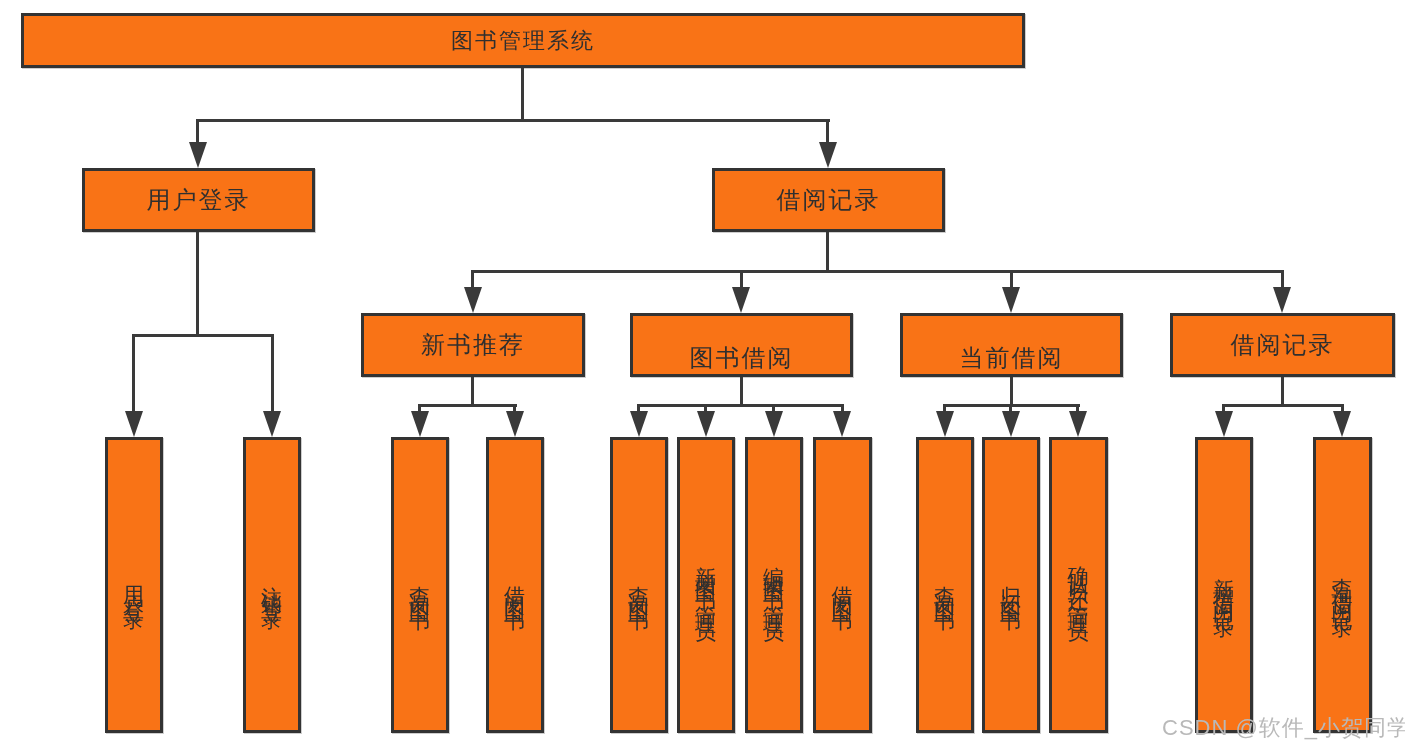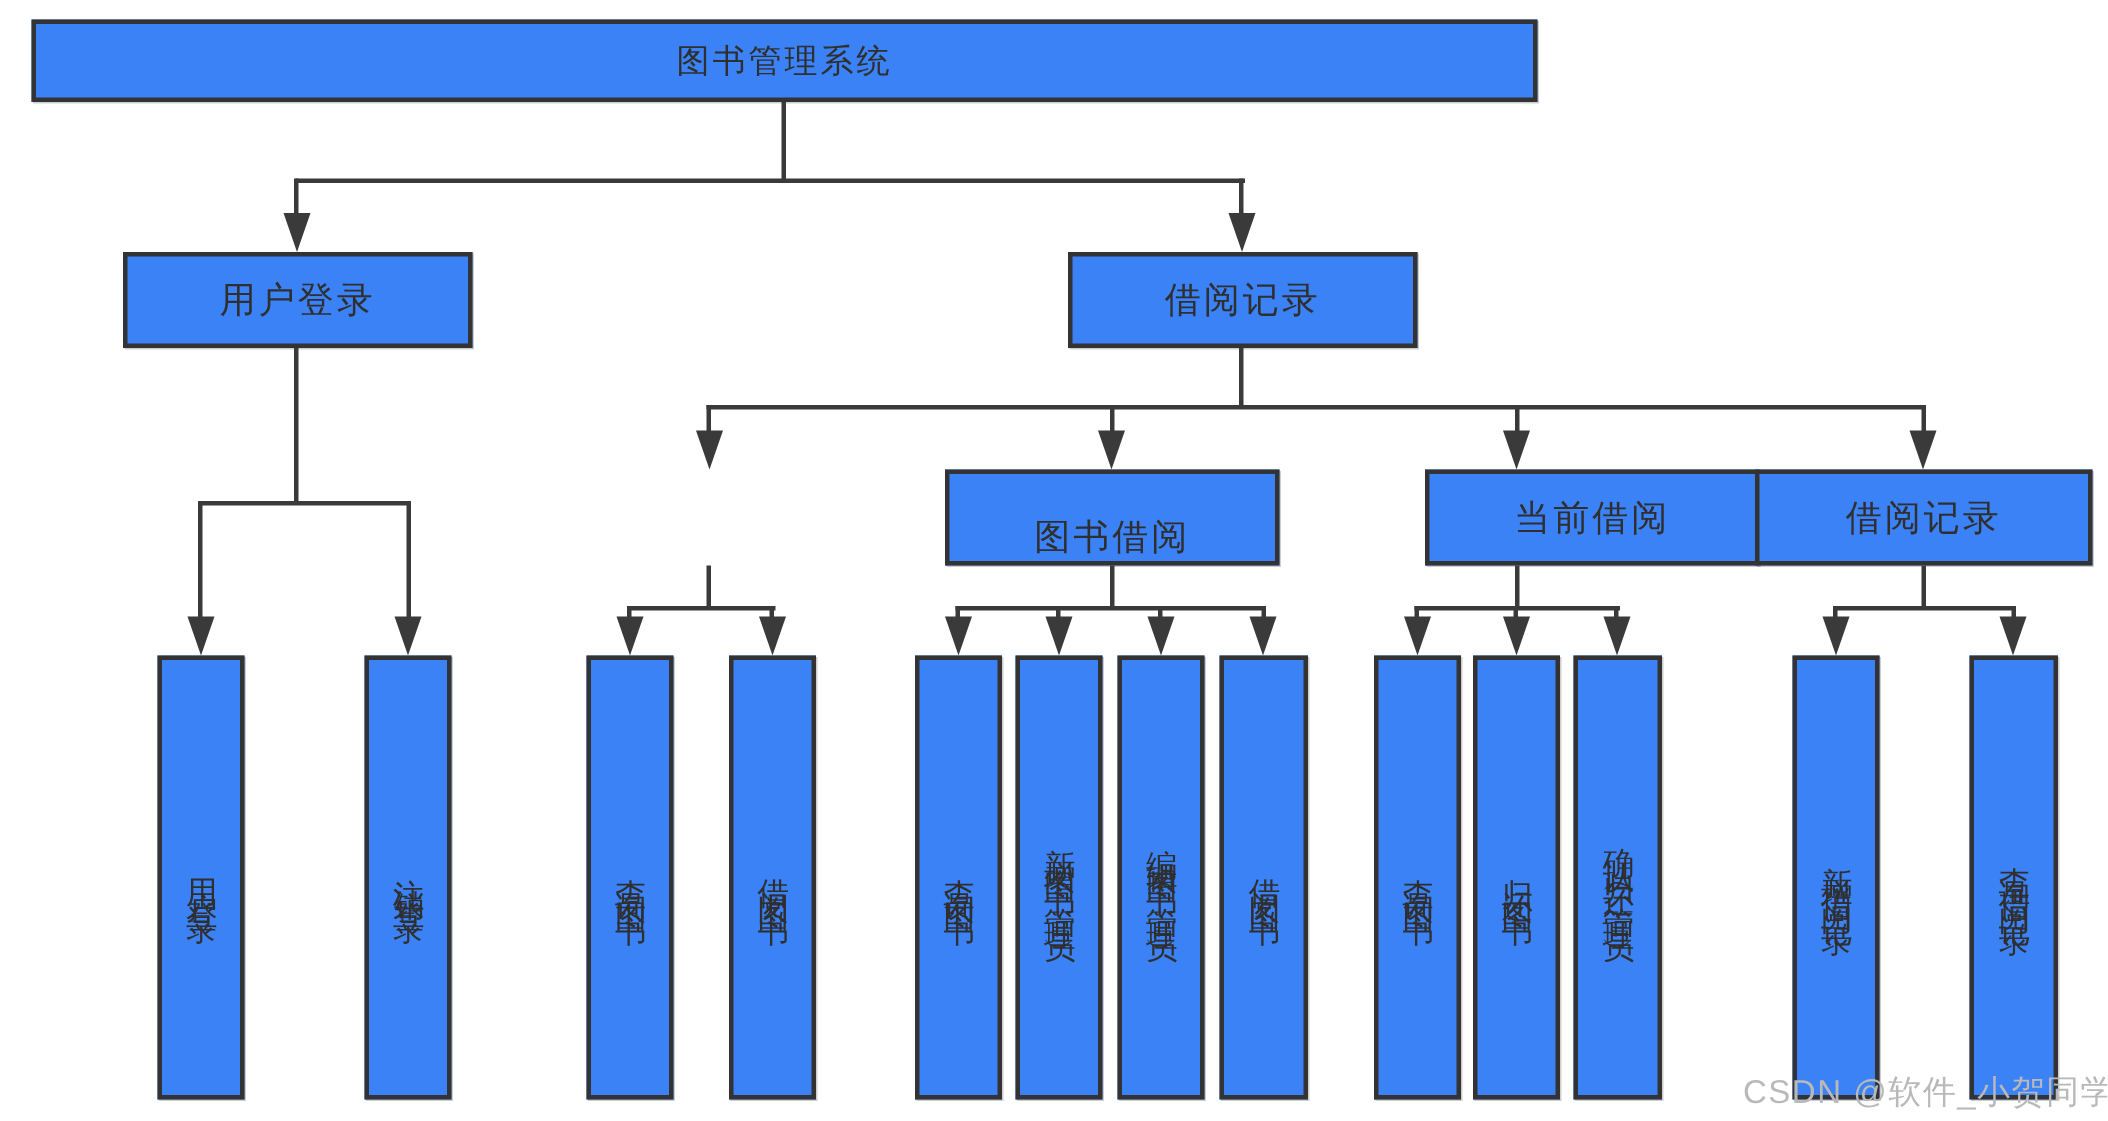--- a/index.html
+++ b/index.html
@@ -6,21 +6,21 @@
   html,body { background:#ffffff; }
   .canvas {
     position:relative;
     width:1405px; height:747px;
     background:#ffffff;
     font-family:"Liberation Sans","DejaVu Sans",sans-serif;
     overflow:hidden;
   }
   .box {
     position:absolute;
-    background:#3b82f6;
+    background:#f97316;
     border:3px solid #333333;
     display:flex;
     align-items:center;
     justify-content:center;
     color:#2f2f2f;
     box-shadow:1px 1px 0 rgba(60,60,60,0.25);
   }
   .box.h-label { font-size:24px; letter-spacing:2px; }
   .box.root-label { font-size:22px; letter-spacing:2px; }
   .leaf span.vtext {
@@ -82,24 +82,27 @@
   <div class="hline" style="left:471px; top:270px; width:813px;"></div>
   <div class="vline" style="left:471px;  top:270px; height:20px;"></div>
   <div class="arrow" style="left:464px;  top:287px;"></div>
   <div class="vline" style="left:740px;  top:270px; height:20px;"></div>
   <div class="arrow" style="left:732px;  top:287px;"></div>
   <div class="vline" style="left:1010px; top:270px; height:20px;"></div>
   <div class="arrow" style="left:1002px; top:287px;"></div>
   <div class="vline" style="left:1281px; top:270px; height:20px;"></div>
   <div class="arrow" style="left:1273px; top:287px;"></div>
 
+  <div class="box h-label" style="left:361px; top:313px; width:224px; height:64px;">
+    <span>新书推荐</span>
+  </div>
   <div class="box h-label" style="left:630px; top:313px; width:223px; height:64px;align-items:flex-end;">
     <span>图书借阅</span>
   </div>
-  <div class="box h-label" style="left:950px; top:313px; width:223px; height:64px;">
+  <div class="box h-label" style="left:900px; top:313px; width:223px; height:64px;align-items:flex-end;">
     <span>当前借阅</span>
   </div>
   <div class="box h-label" style="left:1170px; top:313px; width:225px; height:64px;">
     <span>借阅记录</span>
   </div>
 
   <div class="vline" style="left:471px; top:377px; height:29px;"></div>
   <div class="hline" style="left:418px; top:404px; width:99px;"></div>
   <div class="vline" style="left:418px; top:404px; height:10px;"></div>
   <div class="arrow" style="left:411px; top:411px;"></div>

